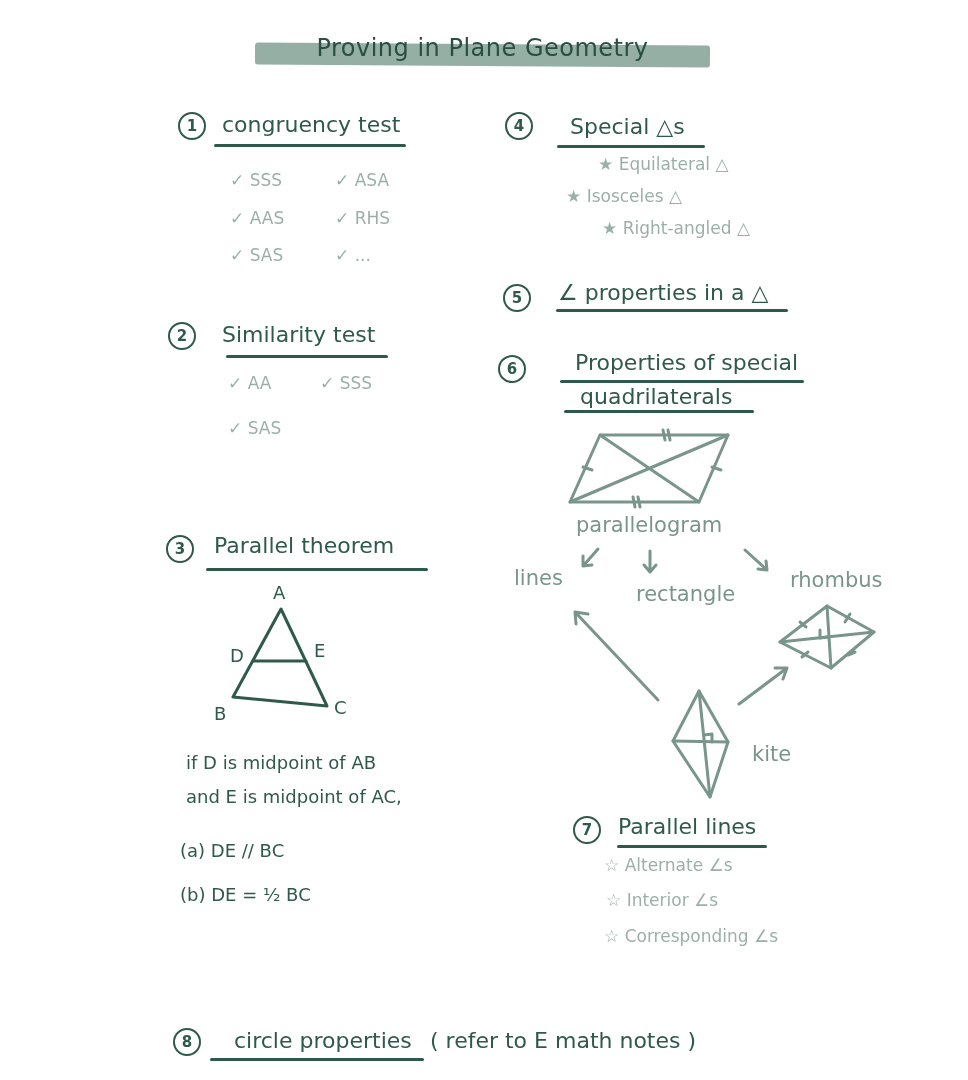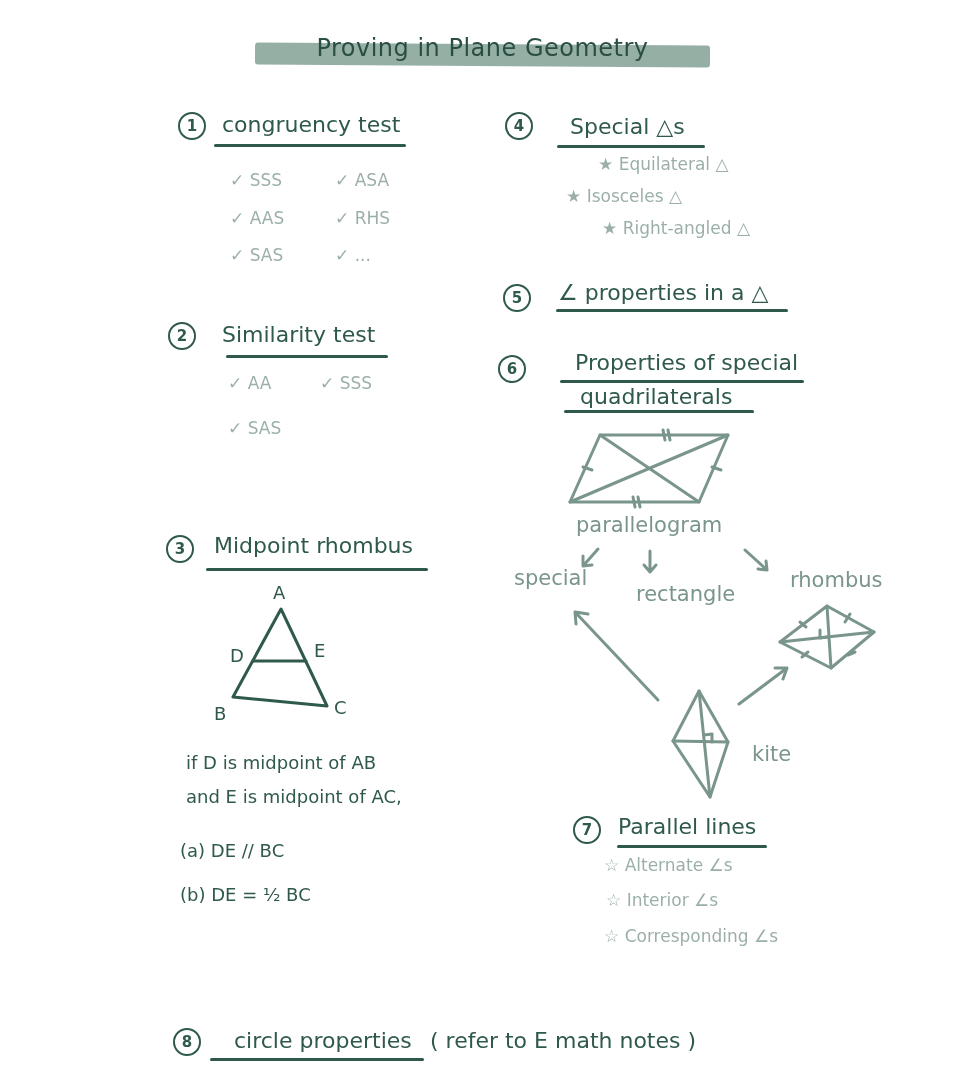--- a/index.html
+++ b/index.html
@@ -37,21 +37,21 @@
 <div class="abs item" style="left:335px;top:245px;">✓ ...</div>
 
 <div class="abs num" style="left:168px;top:322px;">2</div>
 <div class="abs head" style="left:222px;top:322px;">Similarity test</div>
 <div class="abs uline" style="left:226px;top:355px;width:162px;"></div>
 <div class="abs item" style="left:228px;top:373px;">✓ AA</div>
 <div class="abs item" style="left:320px;top:373px;">✓ SSS</div>
 <div class="abs item" style="left:228px;top:418px;">✓ SAS</div>
 
 <div class="abs num" style="left:166px;top:535px;">3</div>
-<div class="abs head" style="left:214px;top:533px;">Midpoint rhombus</div>
+<div class="abs head" style="left:214px;top:533px;">Parallel theorem</div>
 <div class="abs uline" style="left:206px;top:568px;width:222px;"></div>
 
 <svg style="left:0;top:0;" width="968" height="1080">
   <g stroke="#2f5a4b" stroke-width="3" fill="none" stroke-linecap="round" stroke-linejoin="round">
     <path d="M281 609 L233 697 L327 706 Z"></path>
     <path d="M253 661 L306 661"></path>
   </g>
 </svg>
 <div class="abs lbl" style="left:273px;top:582px;">A</div>
 <div class="abs lbl" style="left:230px;top:645px;">D</div>
@@ -105,21 +105,21 @@
     <path d="M699 691 L728 742 L710 797 L673 741 Z"></path>
     <path d="M673 741 L728 742"></path>
     <path d="M699 691 L710 797"></path>
     <path d="M704 735 L712 734 L712 742"></path>
 
     <path d="M658 700 L575 612 M575 612 L576 624 M575 612 L588 614"></path>
     <path d="M739 704 L787 668 M787 668 L775 668 M787 668 L783 679"></path>
   </g>
 </svg>
 <div class="abs qlbl" style="left:576px;top:513px;">parallelogram</div>
-<div class="abs qlbl" style="left:514px;top:566px;">special</div>
+<div class="abs qlbl" style="left:514px;top:566px;">lines</div>
 <div class="abs qlbl" style="left:636px;top:582px;">rectangle</div>
 <div class="abs qlbl" style="left:790px;top:568px;">rhombus</div>
 <div class="abs qlbl" style="left:752px;top:742px;">kite</div>
 
 <div class="abs num" style="left:573px;top:816px;">7</div>
 <div class="abs head" style="left:618px;top:814px;">Parallel lines</div>
 <div class="abs uline" style="left:617px;top:845px;width:150px;"></div>
 <div class="abs item" style="left:604px;top:855px;">☆ Alternate ∠s</div>
 <div class="abs item" style="left:606px;top:890px;">☆ Interior ∠s</div>
 <div class="abs item" style="left:604px;top:926px;">☆ Corresponding ∠s</div>

